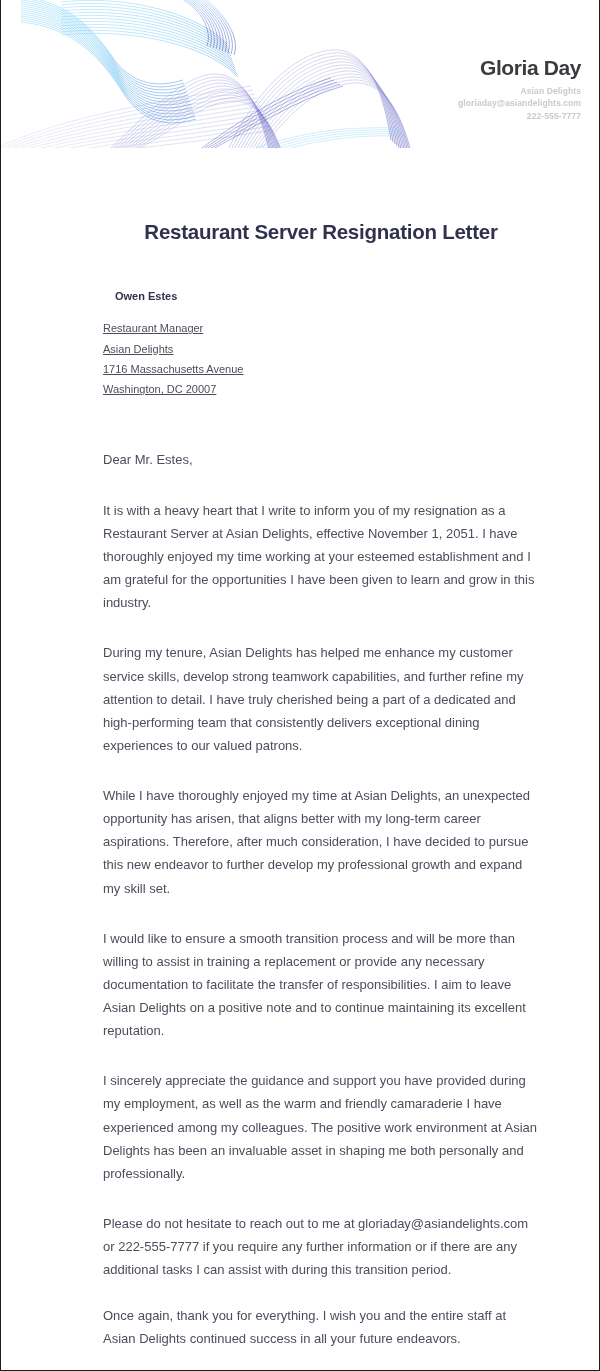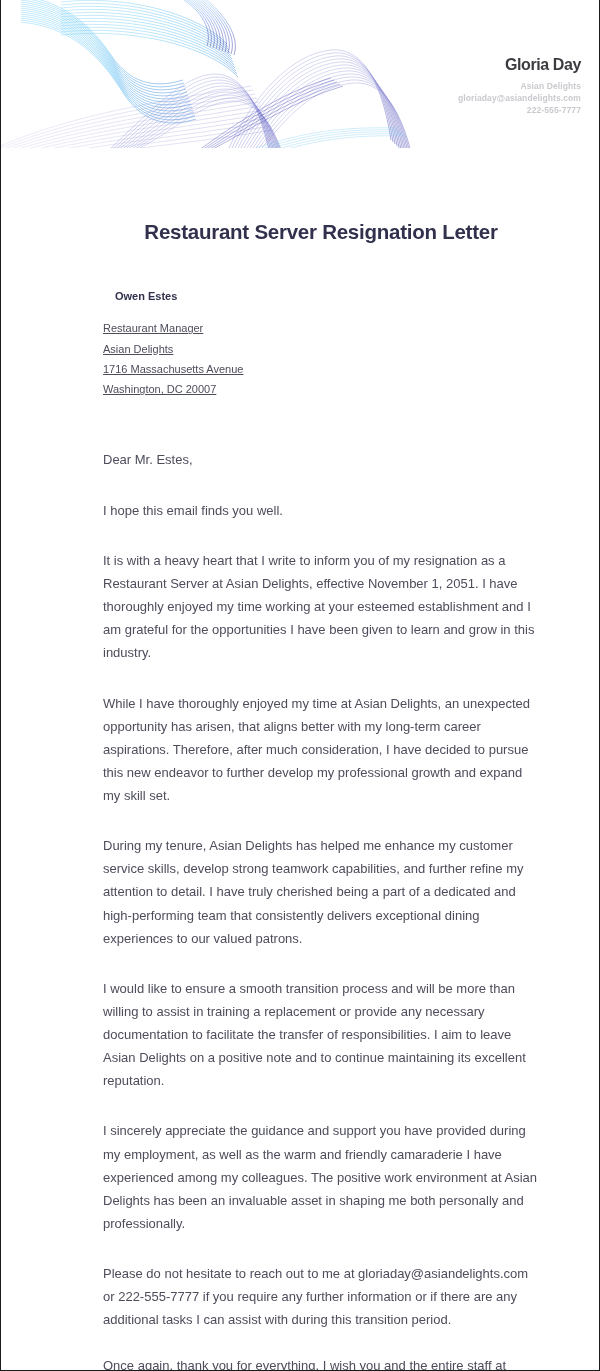--- a/index.html
+++ b/index.html
@@ -39,21 +39,21 @@
     display: block;
   }
   .sender-block {
     position: absolute;
     right: 18px;
     top: 56px;
     width: 182px;
     text-align: right;
   }
   .sender-name {
-    font-size: 16px;
+    font-size: 21px;
     font-weight: bold;
     color: #3b3b40;
     letter-spacing: -0.4px;
     line-height: 1.1;
     margin: 0 0 6px 0;
     font-stretch: condensed;
   }
   .sender-line {
     font-size: 8.5px;
     font-weight: bold;
@@ -267,24 +267,23 @@
     <div class="recipient">
       <div class="recipient-name">Owen Estes</div>
       <div class="recipient-line">Restaurant Manager</div>
       <div class="recipient-line">Asian Delights</div>
       <div class="recipient-line">1716 Massachusetts Avenue</div>
       <div class="recipient-line spaced">Washington, DC 20007</div>
     </div>
 
     <div class="letter-body">
       <p class="para salutation">Dear Mr. Estes,</p>
-      <p class="para gap-lg">I hope this email finds you well.</p>
       <p class="para gap-lg">It is with a heavy heart that I write to inform you of my resignation as a Restaurant Server at Asian Delights, effective November 1, 2051. I have thoroughly enjoyed my time working at your esteemed establishment and I am grateful for the opportunities I have been given to learn and grow in this industry.</p>
+      <p class="para gap-lg">During my tenure, Asian Delights has helped me enhance my customer service skills, develop strong teamwork capabilities, and further refine my attention to detail. I have truly cherished being a part of a dedicated and high-performing team that consistently delivers exceptional dining experiences to our valued patrons.</p>
       <p class="para gap-lg">While I have thoroughly enjoyed my time at Asian Delights, an unexpected opportunity has arisen, that aligns better with my long-term career aspirations. Therefore, after much consideration, I have decided to pursue this new endeavor to further develop my professional growth and expand my skill set.</p>
-      <p class="para gap-lg">During my tenure, Asian Delights has helped me enhance my customer service skills, develop strong teamwork capabilities, and further refine my attention to detail. I have truly cherished being a part of a dedicated and high-performing team that consistently delivers exceptional dining experiences to our valued patrons.</p>
       <p class="para gap-lg">I would like to ensure a smooth transition process and will be more than willing to assist in training a replacement or provide any necessary documentation to facilitate the transfer of responsibilities. I aim to leave Asian Delights on a positive note and to continue maintaining its excellent reputation.</p>
       <p class="para gap-lg">I sincerely appreciate the guidance and support you have provided during my employment, as well as the warm and friendly camaraderie I have experienced among my colleagues. The positive work environment at Asian Delights has been an invaluable asset in shaping me both personally and professionally.</p>
       <p class="para">Please do not hesitate to reach out to me at gloriaday@asiandelights.com or 222-555-7777 if you require any further information or if there are any additional tasks I can assist with during this transition period.</p>
       <p class="para">Once again, thank you for everything. I wish you and the entire staff at Asian Delights continued success in all your future endeavors.</p>
       <p class="para closing">Sincerely,</p>
     </div>
 
   </div>
 </div>
 

